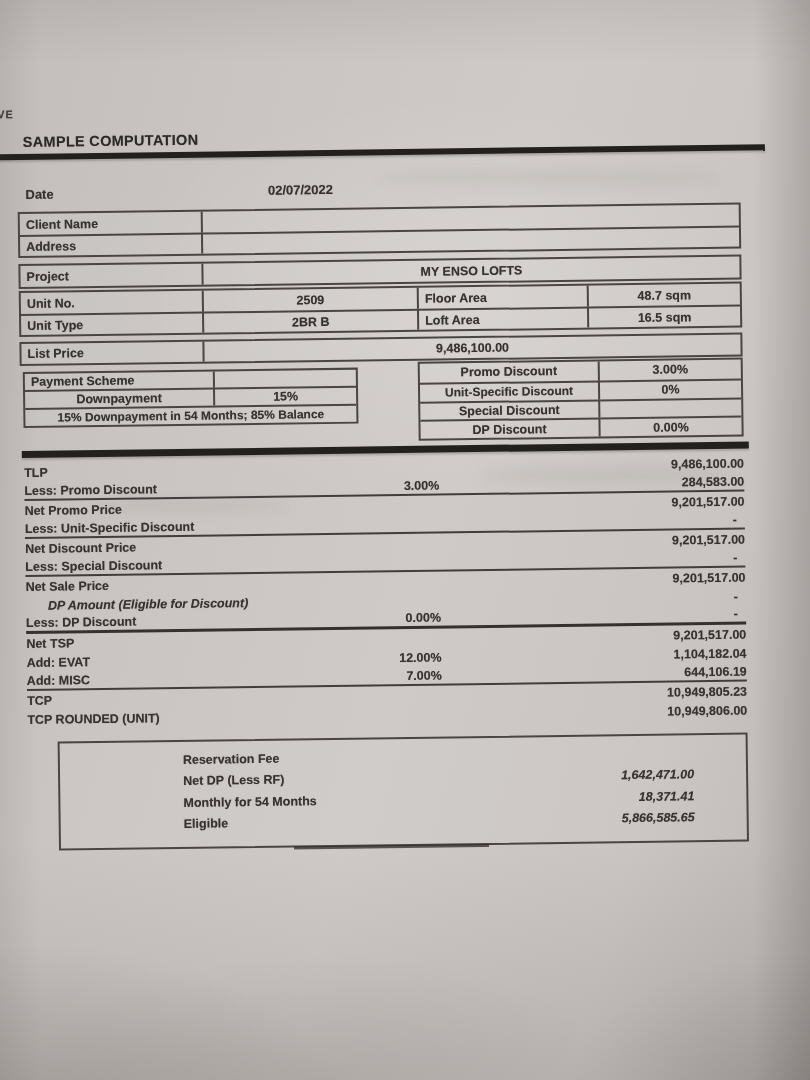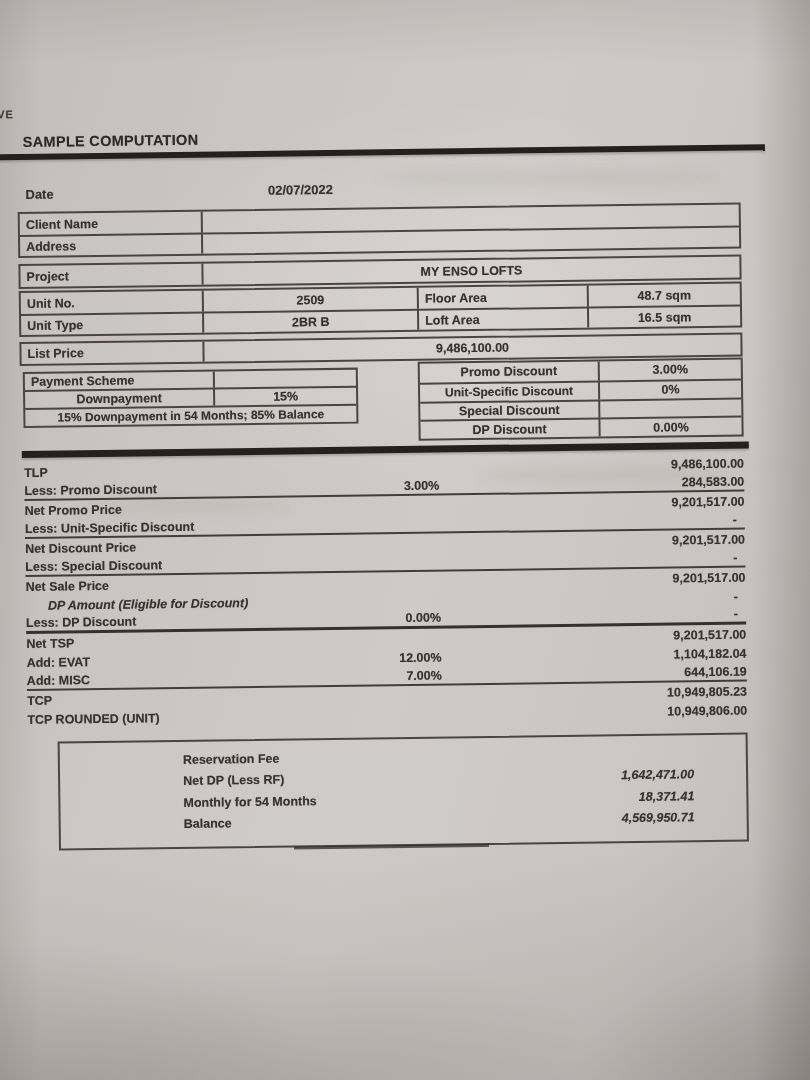--- a/index.html
+++ b/index.html
@@ -216,19 +216,19 @@
     </div>
     <div class="srow">
       <span class="slabel">Net DP (Less RF)</span>
       <span class="sval">1,642,471.00</span>
     </div>
     <div class="srow">
       <span class="slabel">Monthly for 54 Months</span>
       <span class="sval">18,371.41</span>
     </div>
     <div class="srow">
-      <span class="slabel">Balance</span>
-      <span class="sval">4,569,950.71</span>
+      <span class="slabel">Eligible</span>
+      <span class="sval">5,866,585.65</span>
     </div>
   </div>
   <div class="under-line"></div>
 
 </div>
 
 </body></html>

